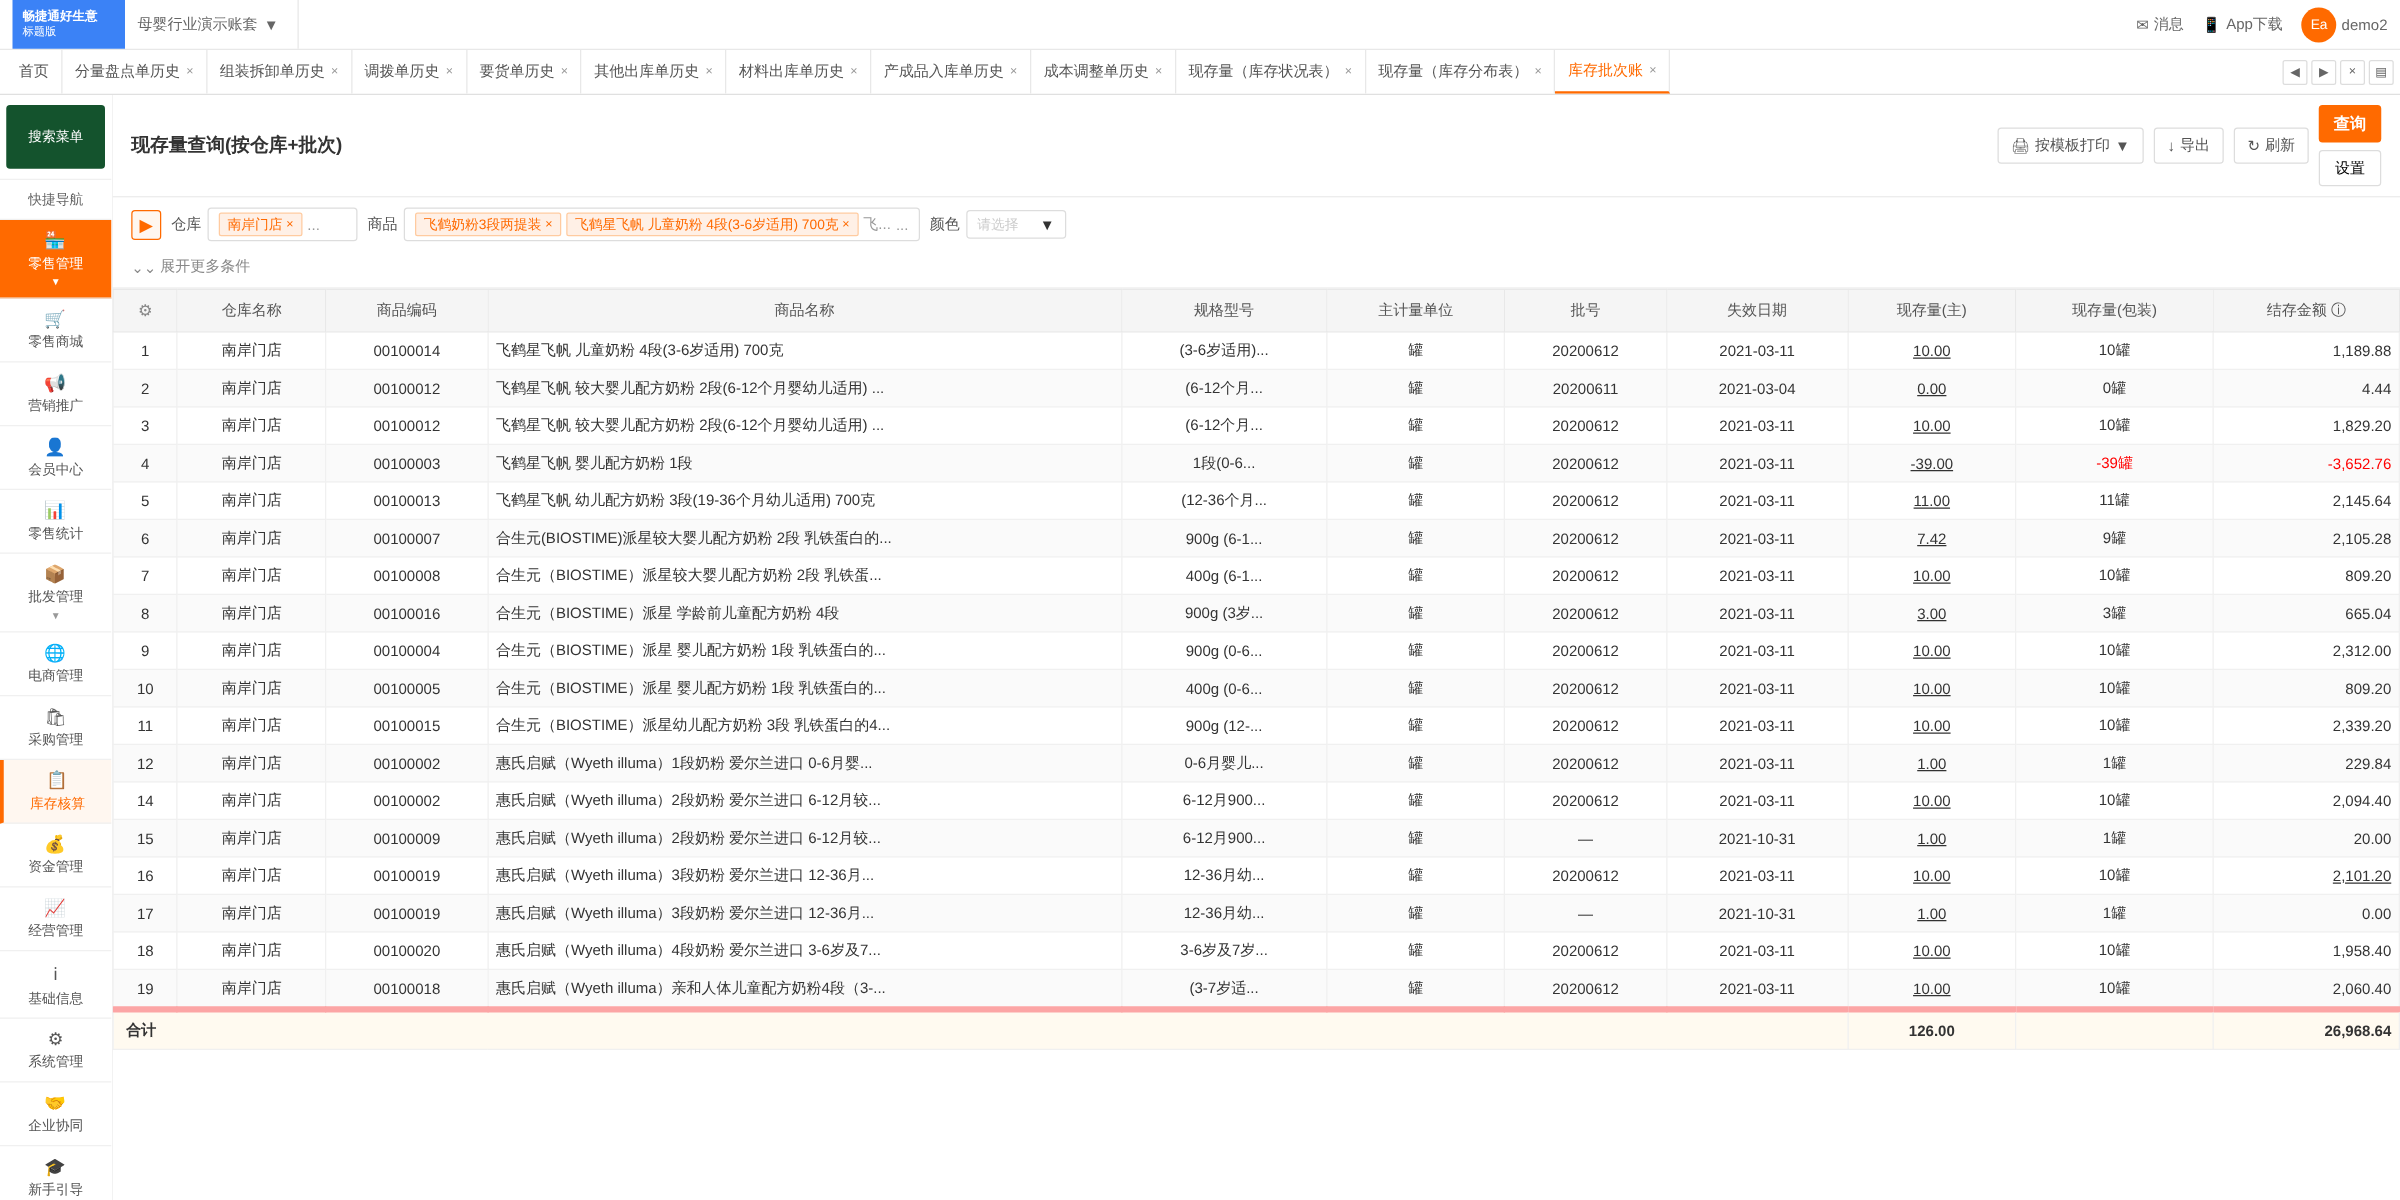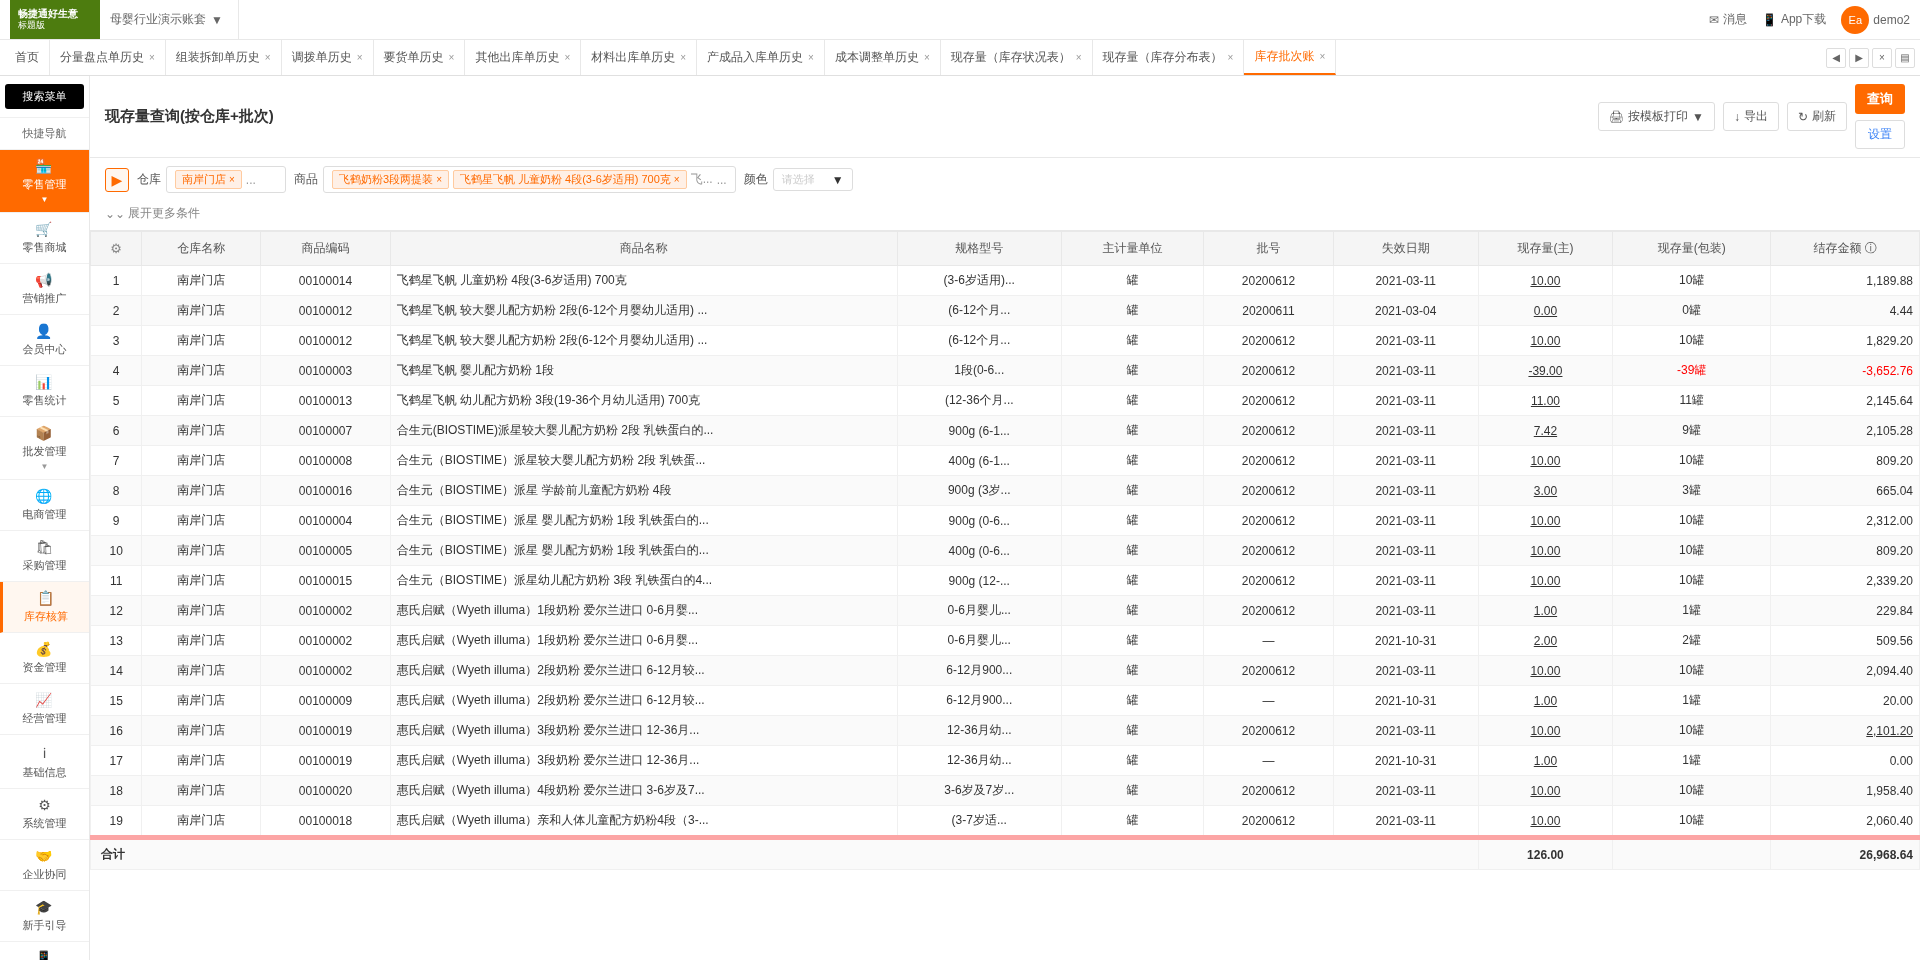--- a/index.html
+++ b/index.html
@@ -1,20 +1,20 @@
 <!DOCTYPE html>
 <html><head>
   <meta charset="utf-8">
   <style>
     * { box-sizing: border-box; margin: 0; padding: 0; }
     body { font-family: 'Microsoft YaHei', Arial, sans-serif; font-size: 12px; background: #f5f5f5; color: #333; overflow: hidden; height: 960px; width: 1920px; }
 
     
     .top-bar { display: flex; align-items: center; background: #fff; height: 40px; border-bottom: 1px solid #e8e8e8; padding: 0 10px; }
-    .logo-area { display: flex; align-items: center; width: 90px; background: #4d7c0f; height: 100%; padding: 0 8px; color: #fff; font-size: 11px; font-weight: bold; flex-shrink: 0; }
+    .logo-area { display: flex; align-items: center; width: 90px; background: #3b82f6; height: 100%; padding: 0 8px; color: #fff; font-size: 11px; font-weight: bold; flex-shrink: 0; }
     .logo-area .logo-text { font-size: 10px; line-height: 1.2; }
     .dropdown-selector { display: flex; align-items: center; padding: 0 10px; border-right: 1px solid #e8e8e8; height: 100%; font-size: 12px; color: #666; cursor: pointer; }
     .dropdown-selector span { margin-right: 5px; }
     .top-right { margin-left: auto; display: flex; align-items: center; gap: 15px; color: #666; font-size: 12px; }
     .top-right-item { display: flex; align-items: center; gap: 4px; cursor: pointer; }
     .avatar { width: 28px; height: 28px; border-radius: 50%; background: #ff6a00; display: flex; align-items: center; justify-content: center; color: #fff; font-size: 11px; }
 
     
     .tab-bar { display: flex; align-items: center; background: #fff; height: 36px; border-bottom: 1px solid #e0e0e0; padding: 0 5px; overflow: hidden; position: relative; }
     .tab-item { display: flex; align-items: center; padding: 0 10px; height: 100%; font-size: 12px; color: #555; cursor: pointer; border-right: 1px solid #e8e8e8; white-space: nowrap; flex-shrink: 0; position: relative; }
@@ -22,38 +22,38 @@
     .tab-item .close-x { margin-left: 5px; color: #999; font-size: 10px; }
     .tab-nav { display: flex; align-items: center; margin-left: auto; gap: 3px; }
     .tab-nav-btn { width: 20px; height: 20px; display: flex; align-items: center; justify-content: center; cursor: pointer; border: 1px solid #ddd; border-radius: 2px; font-size: 10px; color: #666; }
 
     
     .main-layout { display: flex; height: calc(960px - 76px); }
 
     
     .sidebar { width: 90px; background: #fff; border-right: 1px solid #e8e8e8; display: flex; flex-direction: column; overflow-y: auto; flex-shrink: 0; }
     .sidebar-search { padding: 8px 5px; border-bottom: 1px solid #f0f0f0; }
-    .sidebar-search-btn { width: 100%; background: #000000; color: #fff; border: none; padding: 5px 0; border-radius: 3px; cursor: pointer; font-size: 11px; }
+    .sidebar-search-btn { width: 100%; background: #14532d; color: #fff; border: none; padding: 18px 0; border-radius: 3px; cursor: pointer; font-size: 11px; }
     .sidebar-quick { padding: 8px 5px; border-bottom: 1px solid #f0f0f0; text-align: center; font-size: 11px; color: #666; cursor: pointer; }
     .sidebar-item { padding: 8px 5px; text-align: center; font-size: 11px; color: #555; cursor: pointer; border-bottom: 1px solid #f0f0f0; display: flex; flex-direction: column; align-items: center; gap: 3px; }
     .sidebar-item.active { background: #ff6a00; color: #fff; }
     .sidebar-item.active .s-arrow { color: #fff; }
     .sidebar-icon { font-size: 14px; }
     .s-arrow { font-size: 8px; color: #999; }
 
     
     .content { flex: 1; display: flex; flex-direction: column; overflow: hidden; }
 
     
     .page-header { display: flex; align-items: center; justify-content: space-between; padding: 8px 15px; background: #fff; border-bottom: 1px solid #e8e8e8; }
     .page-title { font-size: 15px; font-weight: bold; color: #333; }
     .page-actions { display: flex; align-items: center; gap: 8px; }
     .action-btn { display: flex; align-items: center; gap: 4px; padding: 5px 10px; border: 1px solid #ddd; border-radius: 3px; cursor: pointer; font-size: 12px; color: #555; background: #fff; }
     .query-btn { background: #ff6a00; color: #fff; border: none; padding: 6px 8px; border-radius: 3px; cursor: pointer; font-size: 13px; font-weight: bold; }
-    .set-btn { border: 1px solid #ddd; background: #fff; padding: 5px 12px; border-radius: 3px; cursor: pointer; font-size: 12px; color: #3b82f6; display: block; margin-top: 3px; }
+    .set-btn { border: 1px solid #ddd; background: #fff; padding: 5px 12px; border-radius: 3px; cursor: pointer; font-size: 12px; color: #000000; display: block; margin-top: 3px; }
 
     
     .filter-bar { background: #fff; padding: 8px 15px; border-bottom: 1px solid #e8e8e8; display: flex; flex-wrap: wrap; align-items: center; gap: 8px; }
     .filter-group { display: flex; align-items: center; gap: 5px; }
     .filter-label { color: #555; font-size: 12px; white-space: nowrap; }
     .filter-tag-box { display: flex; align-items: center; gap: 4px; border: 1px solid #ddd; border-radius: 3px; padding: 3px 8px; min-width: 120px; background: #fff; }
     .filter-tag { background: #fff0e6; color: #ff6a00; border: 1px solid #ffcba0; border-radius: 2px; padding: 1px 6px; font-size: 11px; display: flex; align-items: center; gap: 3px; }
     .filter-tag .tag-close { cursor: pointer; font-size: 10px; color: #ff6a00; }
     .filter-more { color: #999; font-size: 12px; cursor: pointer; }
     .filter-color-box { border: 1px solid #ddd; border-radius: 3px; padding: 3px 8px; min-width: 80px; background: #fff; display: flex; justify-content: space-between; align-items: center; }
@@ -478,33 +478,20 @@
     <td class="name-col" title="惠氏启赋（Wyeth illuma）1段奶粉 爱尔兰进口 0-6月婴...">惠氏启赋（Wyeth illuma）1段奶粉 爱尔兰进口 0-6月婴...</td>
     <td>0-6月婴儿...</td>
     <td>罐</td>
     <td>20200612</td>
     <td>2021-03-11</td>
     <td class="underline-link">1.00</td>
     <td class="">1罐</td>
     <td class="" style="text-align:right;">229.84</td>
   </tr>
             <tr>
-    <td>13</td>
-    <td>南岸门店</td>
-    <td>00100002</td>
-    <td class="name-col" title="惠氏启赋（Wyeth illuma）1段奶粉 爱尔兰进口 0-6月婴...">惠氏启赋（Wyeth illuma）1段奶粉 爱尔兰进口 0-6月婴...</td>
-    <td>0-6月婴儿...</td>
-    <td>罐</td>
-    <td>—</td>
-    <td>2021-10-31</td>
-    <td class="underline-link">2.00</td>
-    <td class="">2罐</td>
-    <td class="" style="text-align:right;">509.56</td>
-  </tr>
-            <tr>
     <td>14</td>
     <td>南岸门店</td>
     <td>00100002</td>
     <td class="name-col" title="惠氏启赋（Wyeth illuma）2段奶粉 爱尔兰进口 6-12月较...">惠氏启赋（Wyeth illuma）2段奶粉 爱尔兰进口 6-12月较...</td>
     <td>6-12月900...</td>
     <td>罐</td>
     <td>20200612</td>
     <td>2021-03-11</td>
     <td class="underline-link">10.00</td>
     <td class="">10罐</td>

